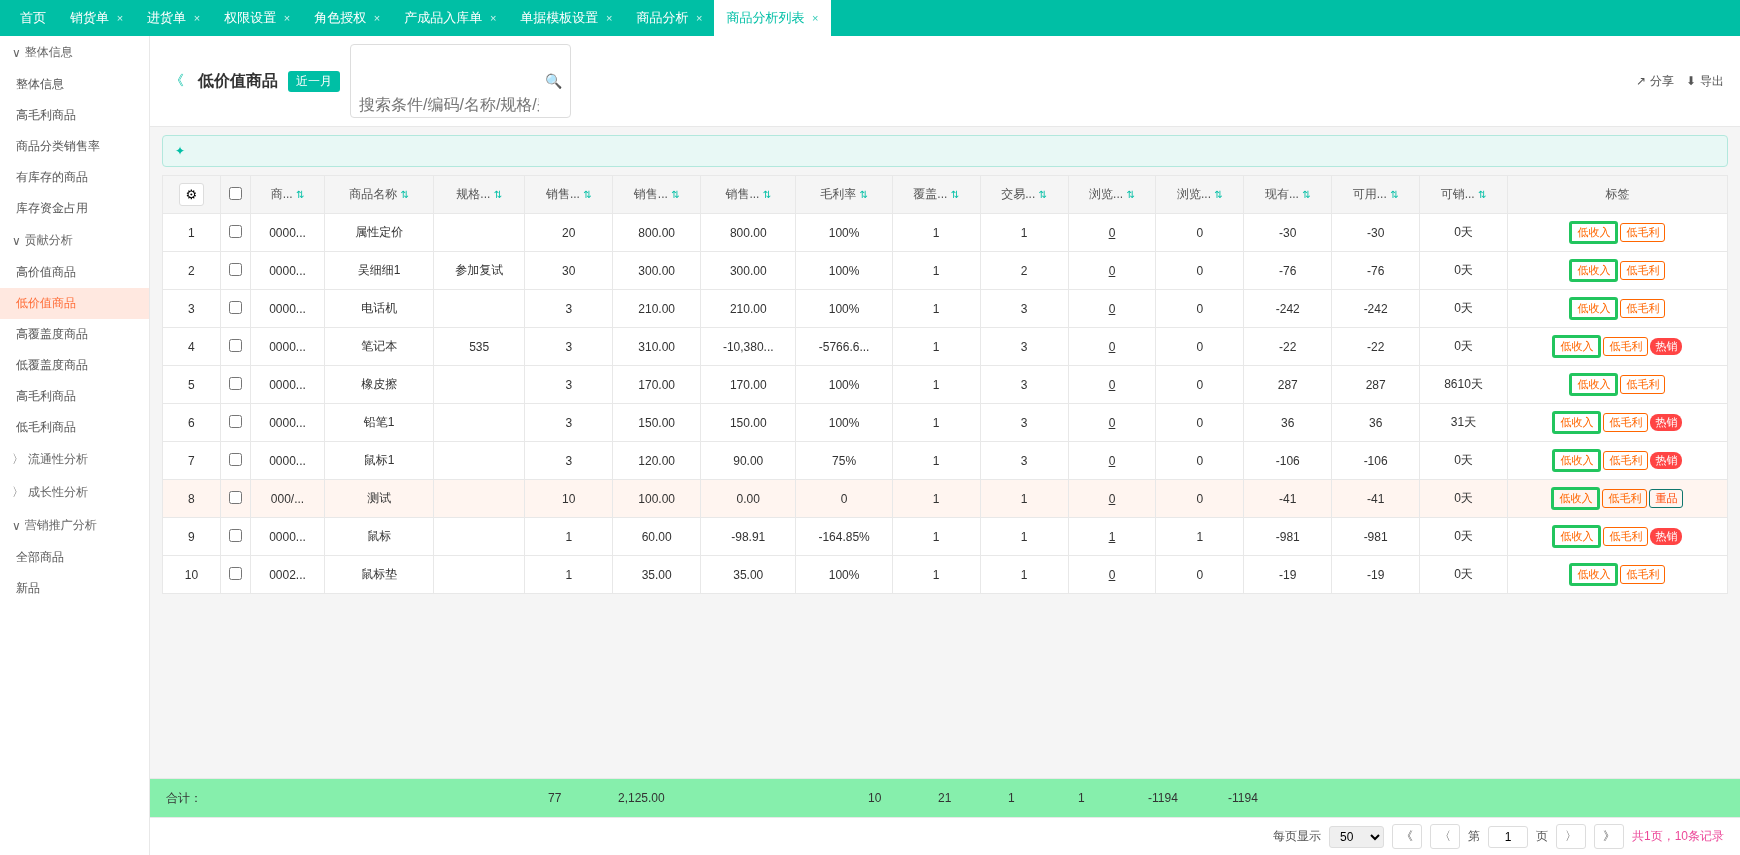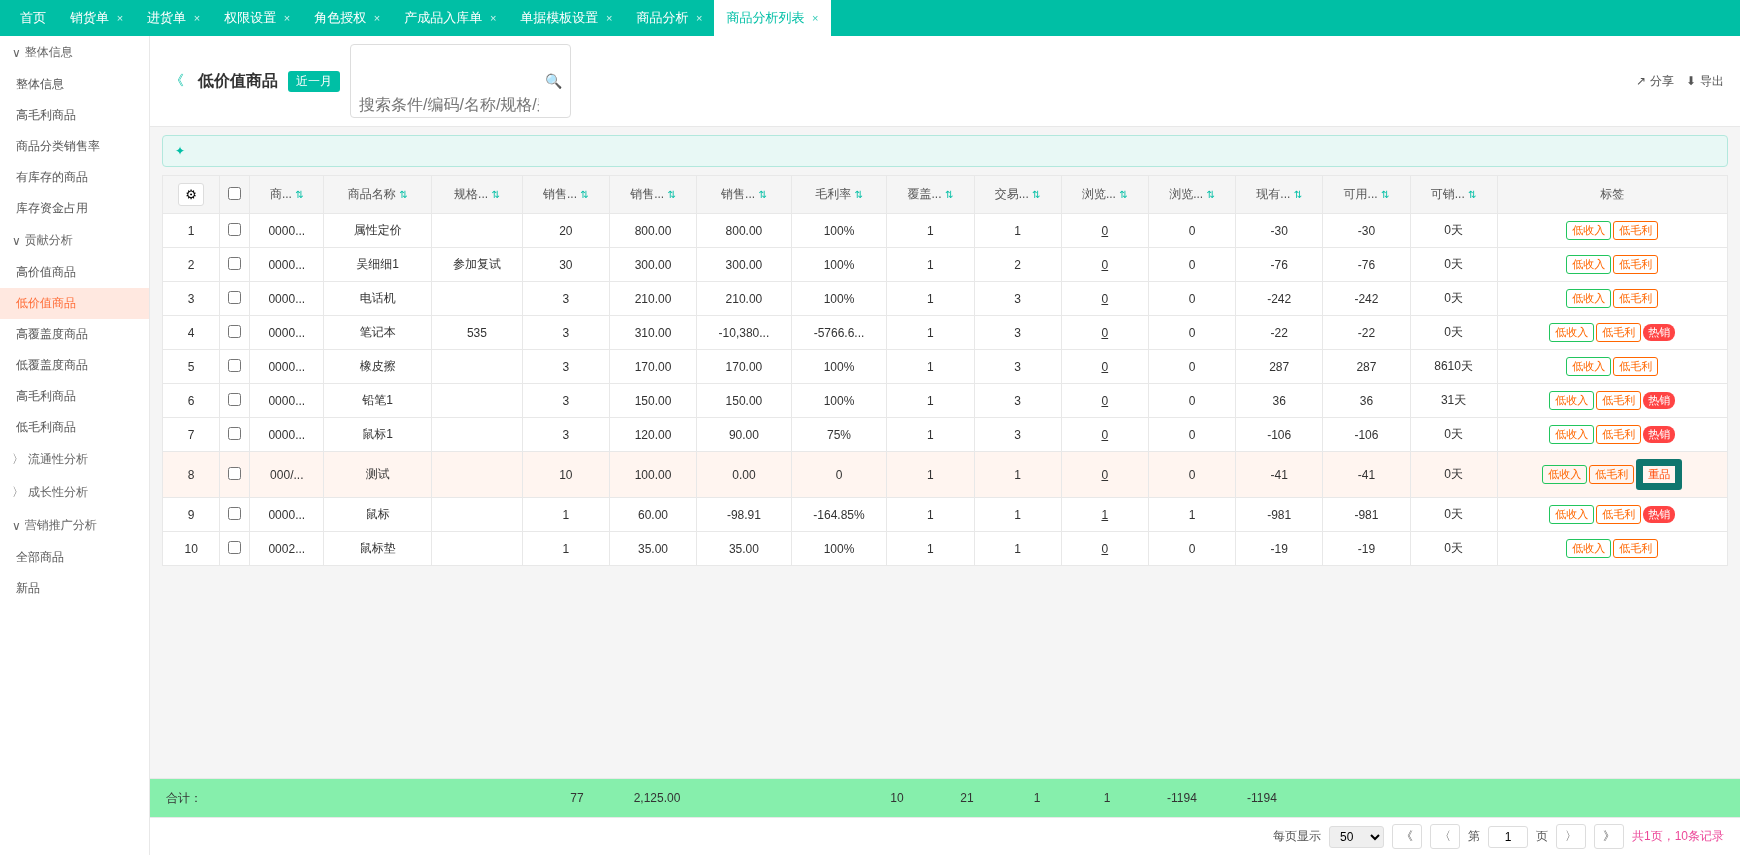--- a/index.html
+++ b/index.html
@@ -38,34 +38,34 @@
     .info-icon { color: #00bfa5; }
     
     
     .table-container { flex: 1; overflow: auto; padding: 0 12px; }
     .data-table { width: 100%; border-collapse: collapse; background: #fff; }
     .data-table th { background: #f5f5f5; border: 1px solid #e8e8e8; padding: 7px 6px; text-align: center; font-weight: normal; color: #555; font-size: 12px; white-space: nowrap; position: sticky; top: 0; z-index: 1; }
     .data-table td { border: 1px solid #e8e8e8; padding: 6px 6px; text-align: center; font-size: 12px; color: #333; }
     .data-table tr.highlighted td { background: #fff5f0; }
     .col-sort { color: #00bfa5; font-size: 10px; cursor: pointer; }
     .tag { display: inline-block; padding: 1px 5px; border-radius: 3px; font-size: 11px; margin: 1px; }
-    .tag-low-income { color: #ff6600; border: 1px solid #22c55e; }
+    .tag-low-income { color: #ff6600; border: 3px solid #22c55e; }
     .tag-low-profit { color: #ff6600; border: 1px solid #ff6600; }
     .tag-hot { background: #ff4444; color: #fff; border-radius: 8px; }
-    .tag-heavy { color: #ff4400; border: 7px solid #0f766e; }
+    .tag-heavy { color: #ff4400; border: 1px solid #0f766e; }
     .days-orange { color: #ff6600; }
     .days-normal { color: #333; }
     .link-underline { color: #333; text-decoration: underline; cursor: pointer; }
     .checkbox-cell { width: 30px; }
     .num-col { color: #666; }
     
     
     .summary-bar { background: #86efac; border-top: 1px solid #e8e8e8; padding: 8px 16px; display: flex; align-items: center; font-size: 12px; }
     .summary-values { display: flex; gap: 0; flex: 1; }
-    .summary-cell { text-align: center; padding: 4px 6px; min-width: 60px; }
+    .summary-cell { text-align: left; padding: 4px 6px; min-width: 60px; }
     
     
     .pagination-bar { background: #fff; border-top: 1px solid #e8e8e8; padding: 6px 16px; display: flex; align-items: center; justify-content: flex-end; gap: 8px; font-size: 12px; color: #555; }
     .page-size-select { border: 1px solid #ddd; padding: 2px 6px; border-radius: 3px; font-size: 12px; }
     .page-btn { border: 1px solid #ddd; background: #fff; padding: 3px 8px; cursor: pointer; border-radius: 3px; font-size: 12px; color: #555; }
     .page-input { border: 1px solid #ddd; width: 40px; text-align: center; padding: 3px; border-radius: 3px; font-size: 12px; }
     .total-info { color: #ec4899; }
     
     
     .gear-btn { background: #fff; border: 1px solid #ddd; border-radius: 3px; padding: 3px 6px; cursor: pointer; font-size: 13px; }

